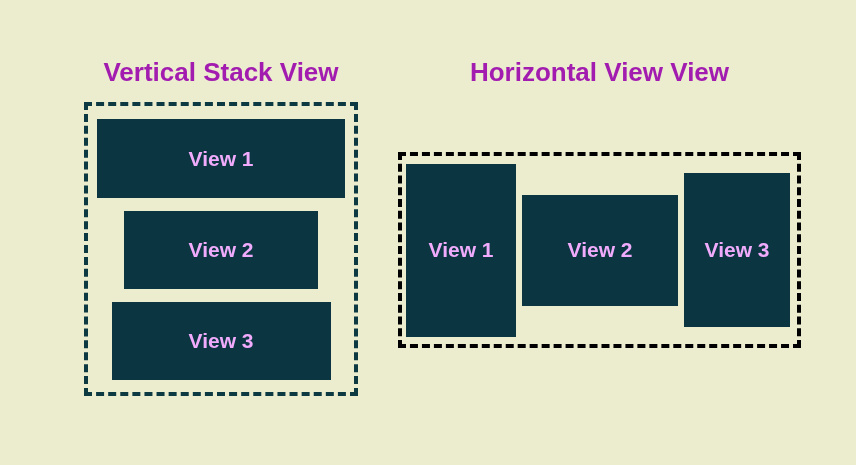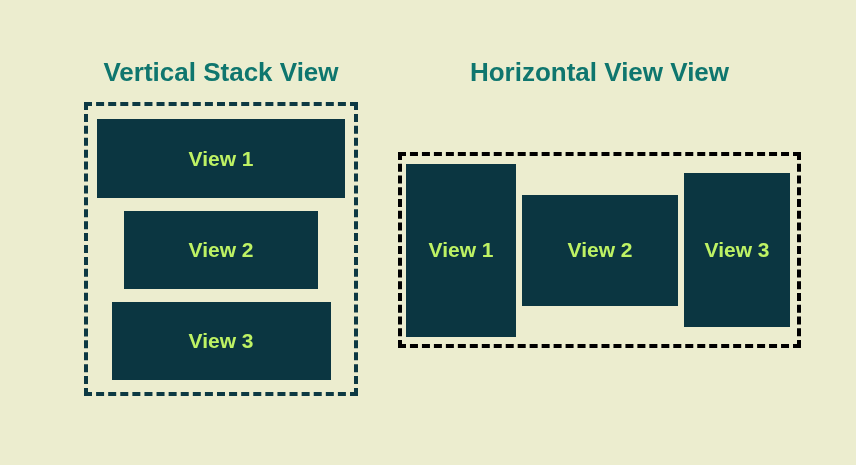--- a/index.html
+++ b/index.html
@@ -15,21 +15,21 @@
     height: 465px;
     background: #ecedcf;
     overflow: hidden;
   }
   .stack-title {
     position: absolute;
     top: 57px;
     text-align: center;
     font-size: 26px;
     font-weight: 700;
-    color: #0f766e;
+    color: #a21caf;
     letter-spacing: 0px;
   }
   .v-title {
     left: 84px;
     width: 274px;
   }
   .h-title {
     left: 398px;
     width: 403px;
   }
@@ -55,21 +55,21 @@
     width: 403px;
     height: 196px;
     border: 4px dashed #000000;
     flex-direction: row;
     align-items: center;
     padding-left: 4px;
     gap: 6px;
   }
   .view-box {
     background: #0b3641;
-    color: #bef264;
+    color: #f0abfc;
     display: flex;
     align-items: center;
     justify-content: center;
     font-size: 21px;
     font-weight: 700;
     flex: 0 0 auto;
   }
   .v-box1 { width: 248px; height: 79px; }
   .v-box2 { width: 194px; height: 78px; }
   .v-box3 { width: 219px; height: 78px; }

